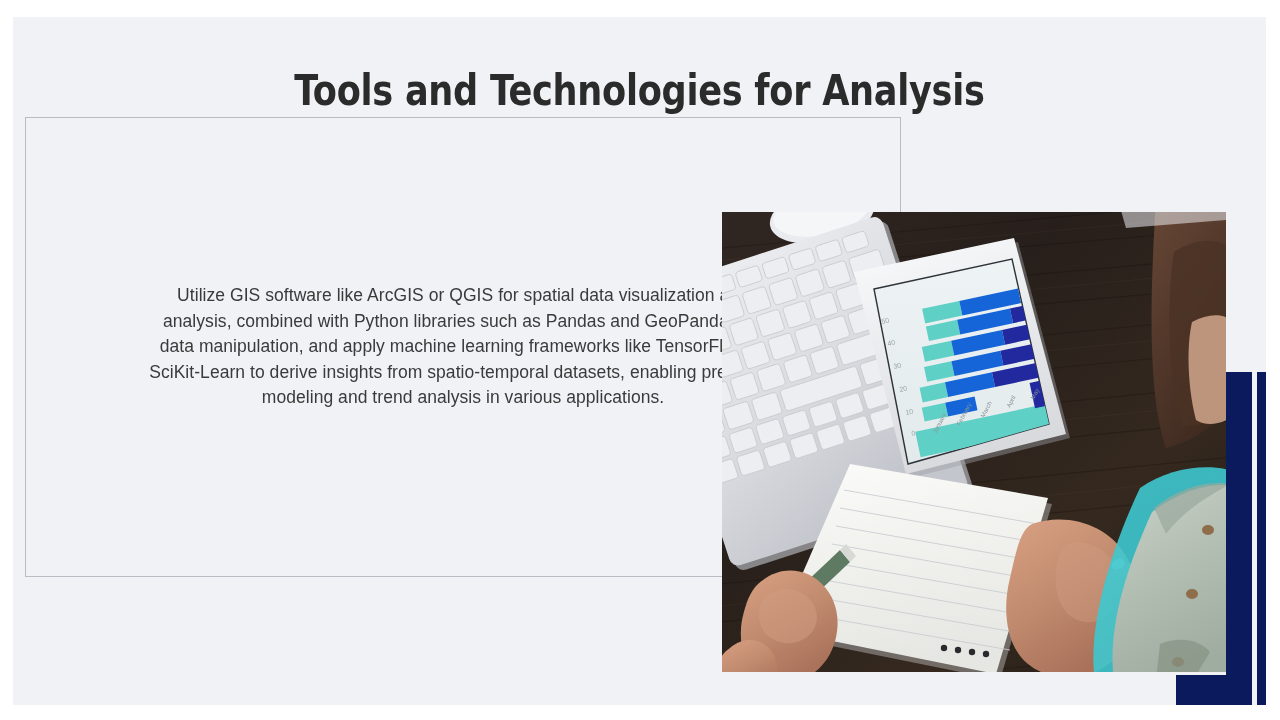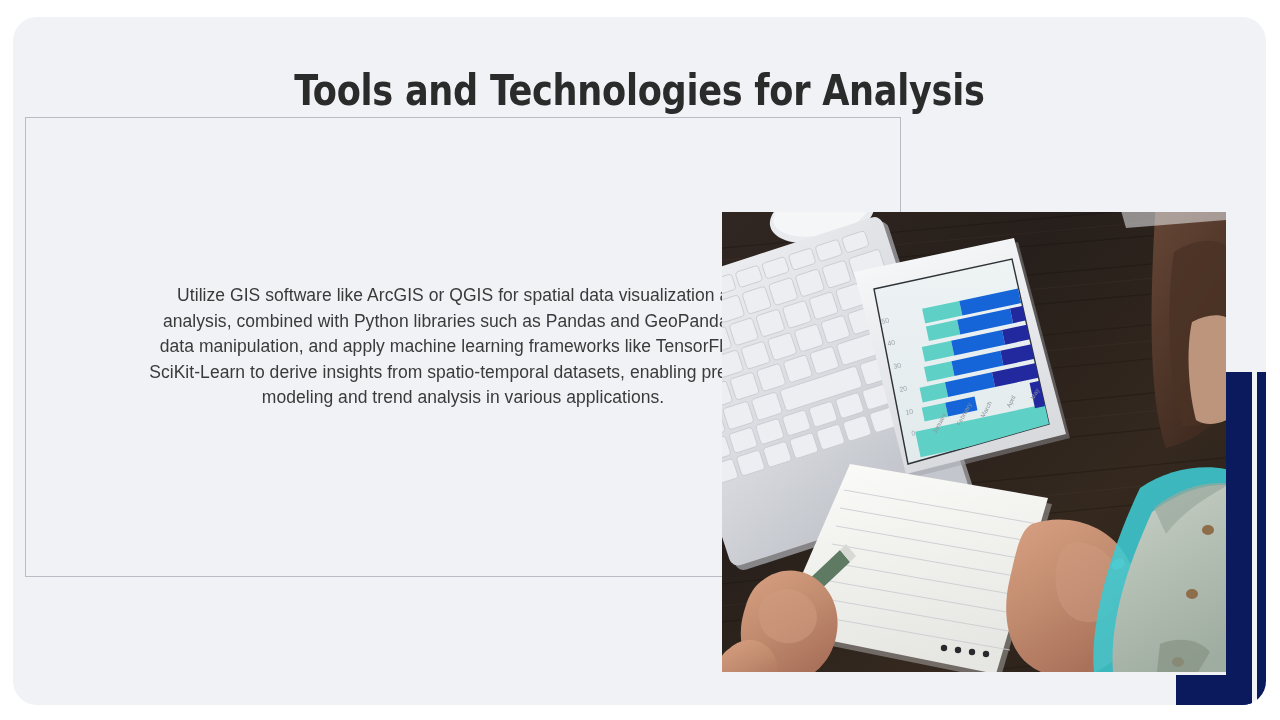--- a/index.html
+++ b/index.html
@@ -14,21 +14,20 @@
 
   
   #slide {
     position: absolute;
     left: 13px;
     top: 17px;
     width: 1253px;
     height: 688px;
     background: #f1f2f6;
     overflow: hidden;
-    border-radius: 24px;
   }
 
   
   #title {
     position: absolute;
     left: 0px;
     top: 20px;
     width: 1253px;
     text-align: center;
     font-family: "Liberation Sans Narrow", "DejaVu Sans Condensed", "Liberation Sans", sans-serif;

